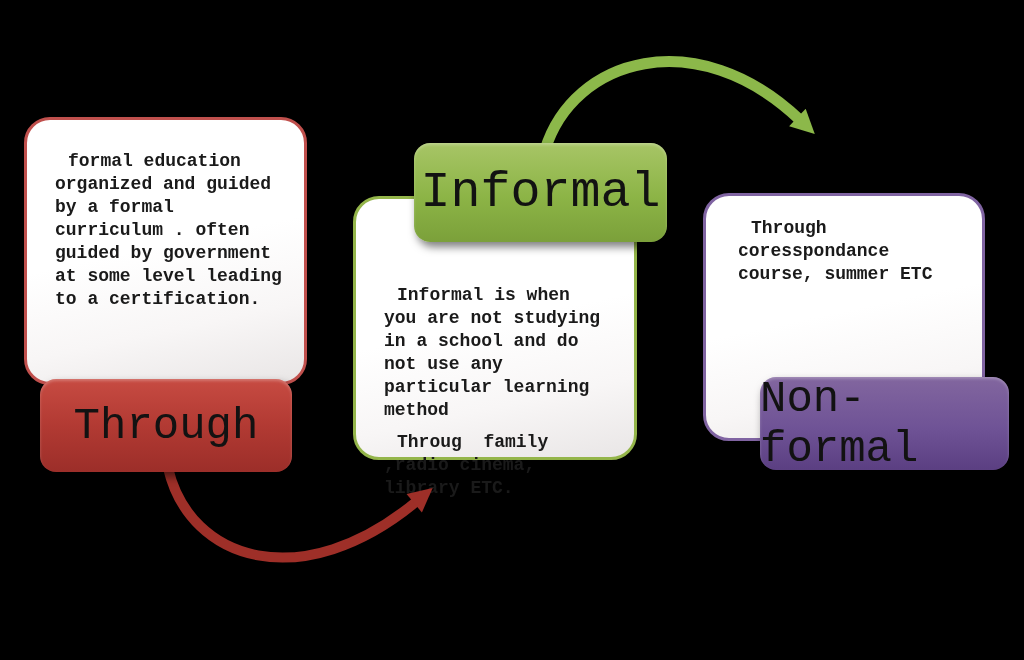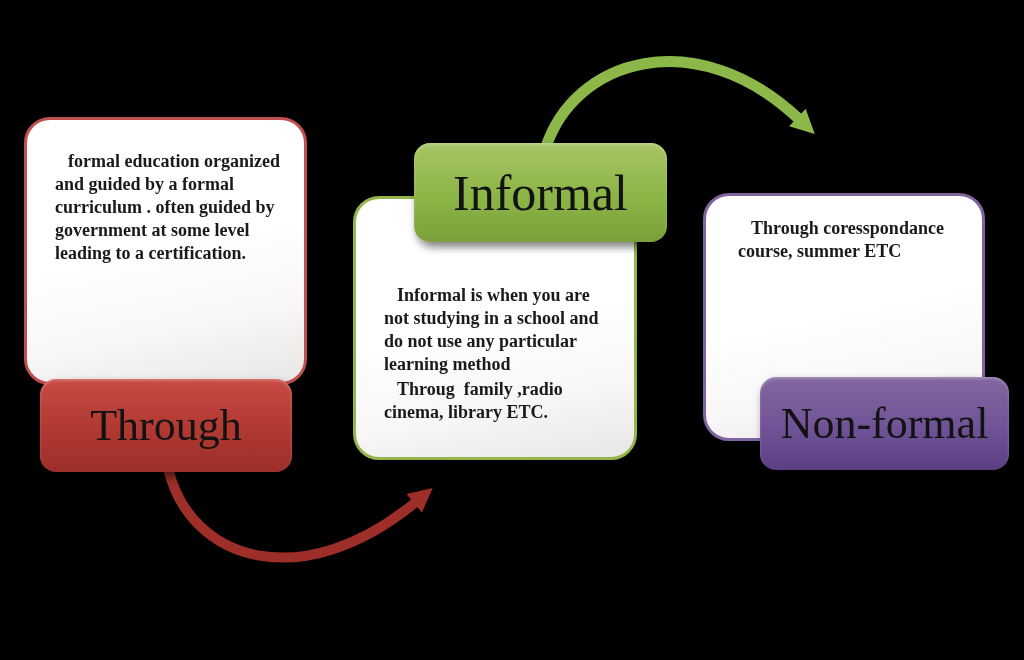--- a/index.html
+++ b/index.html
@@ -3,39 +3,39 @@
 <meta charset="utf-8">
 <title></title>
 <style>
   html, body { margin: 0; padding: 0; background: #000; }
   .stage {
     position: relative;
     width: 1024px;
     height: 660px;
     background: #000;
     overflow: hidden;
-    font-family: Liberation Serif, serif;
+    font-family: Liberation Mono, monospace;
   }
   .card {
     position: absolute;
     box-sizing: border-box;
     border-radius: 26px;
     border: 3px solid #888;
     background: linear-gradient(168deg, #ffffff 48%, #f8f6f6 75%, #e9e6e6 100%);
     color: #1a1a1a;
     font-weight: bold;
     font-size: 18px;
     line-height: 23px;
     z-index: 1;
     box-shadow: 4px 6px 10px rgba(0,0,0,0.45);
   }
   .card p { margin: 0; text-indent: 13px; white-space: pre-wrap; }
   .card-formal   { left: 24px;  top: 117px; width: 283px; height: 268px; border-color: #c0504d; padding: 30px 16px 0 28px; }
   .card-informal { left: 353px; top: 196px; width: 284px; height: 264px; border-color: #94b54a; padding: 85px 24px 0 28px; }
-  .card-informal p + p { margin-top: 2px; }
+  .card-informal p + p { margin-top: 9px; }
   .card-nonformal{ left: 703px; top: 193px; width: 282px; height: 248px; border-color: #8064a2; padding: 21px 12px 0 32px; }
   .card-nonformal p + p { margin-top: 0; }
 
   .tag {
     position: absolute;
     box-sizing: border-box;
     border-radius: 16px;
     display: flex;
     align-items: center;
     justify-content: center;

